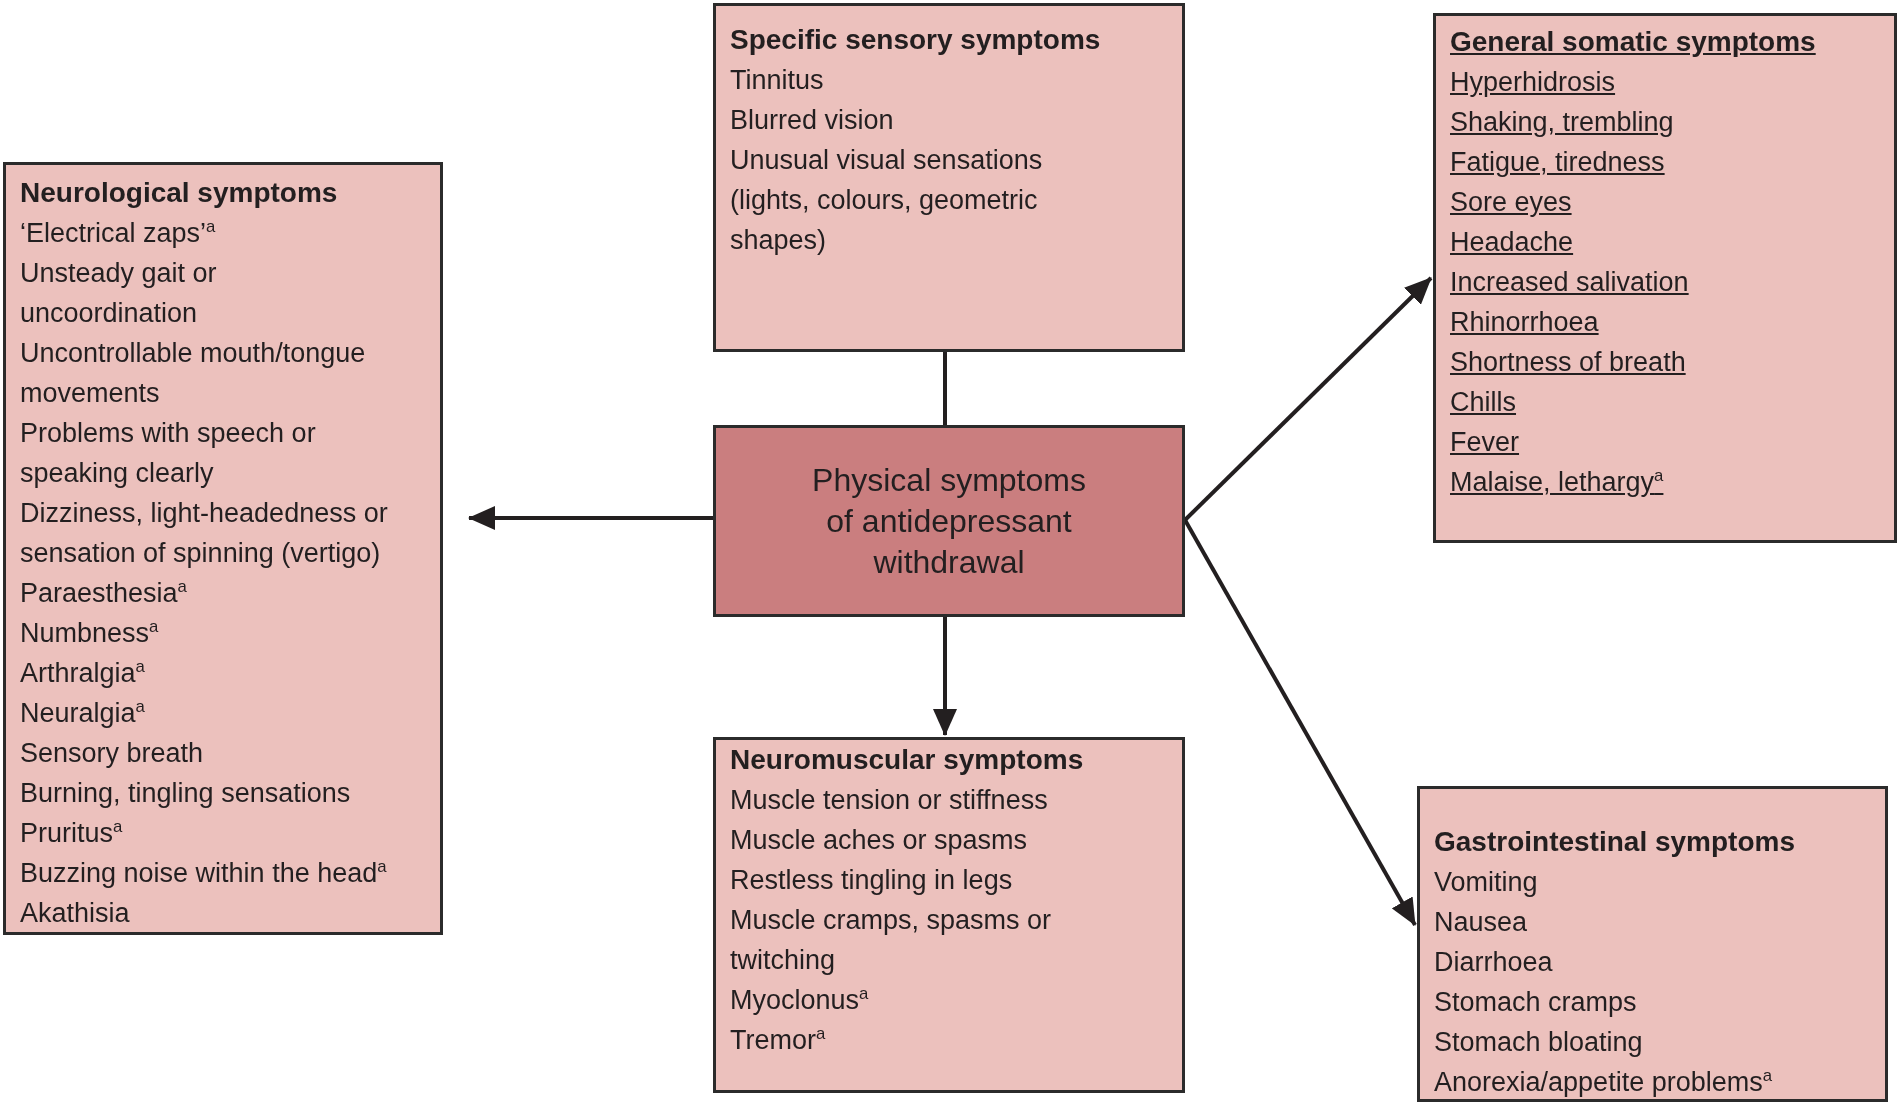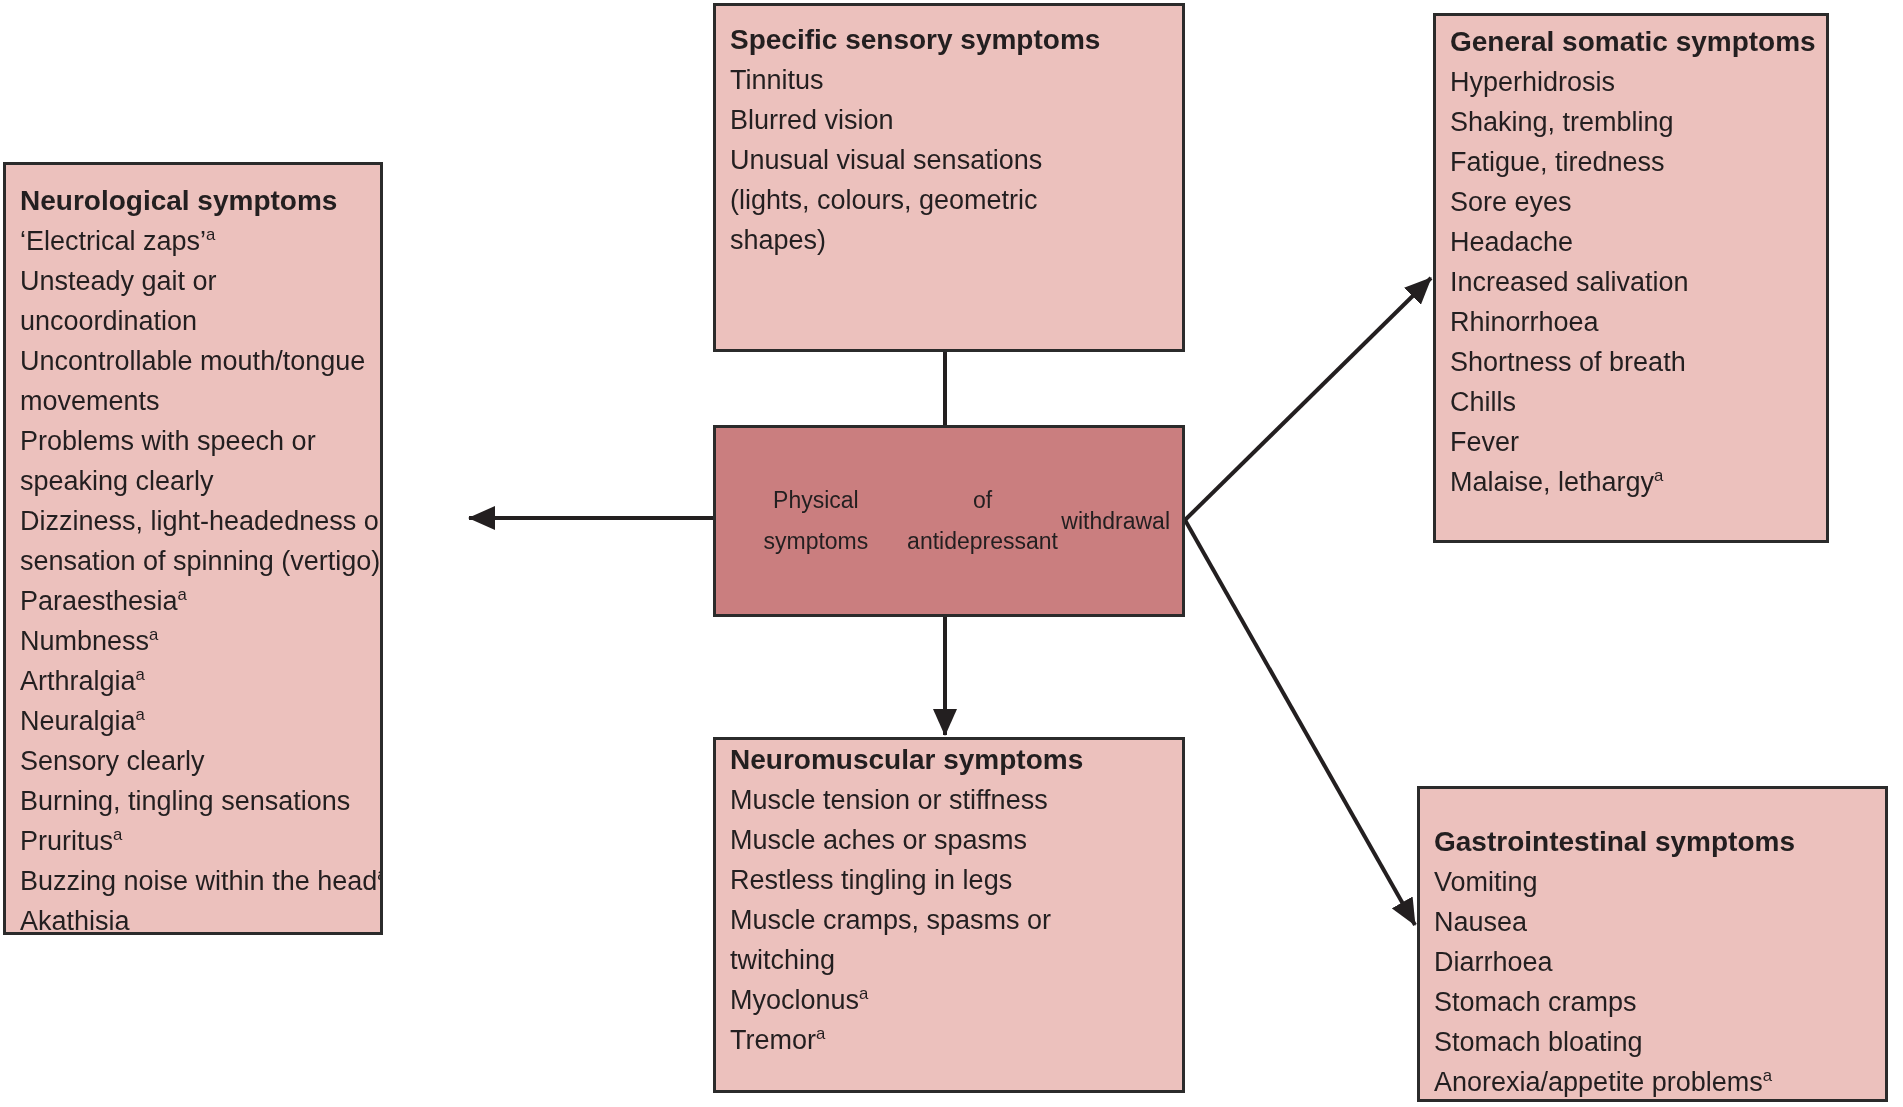--- a/index.html
+++ b/index.html
@@ -49,25 +49,25 @@
     white-space:nowrap;
   }
   sup{
     font-size:0.62em;
     line-height:0;
     vertical-align:super;
   }
   .box-center{
     background:var(--center-fill,#ca7e7f);
     display:flex;
-    flex-direction:row;
+    flex-direction:column;
     align-items:center;
     justify-content:center;
     text-align:center;
-    font-size:23px;
+    font-size:32px;
     line-height:41px;
     padding:12px;
   }
 </style>
 </head>
 <body>
 
 <div class="canvas">
 
   <svg class="arrows" viewBox="0 0 1903 1107" xmlns="http://www.w3.org/2000/svg">
@@ -76,56 +76,56 @@
         <path d="M0,0 L27,12 L0,24 Z" style="fill:var(--arrow,#231f20)"></path>
       </marker>
     </defs>
     <line class="arrow-line" x1="945" y1="425" x2="945" y2="277" marker-end="url(#ah)"></line>
     <line class="arrow-line" x1="945" y1="617" x2="945" y2="735" marker-end="url(#ah)"></line>
     <line class="arrow-line" x1="713" y1="518" x2="469" y2="518" marker-end="url(#ah)"></line>
     <line class="arrow-line" x1="1185" y1="520" x2="1431" y2="278" marker-end="url(#ah)"></line>
     <line class="arrow-line" x1="1185" y1="520" x2="1415" y2="925" marker-end="url(#ah)"></line>
   </svg>
 
-  <div class="box" style="left:3px;top:162px;width:380px;height:773px;padding-top:16px;">
+  <div class="box" style="left:3px;top:162px;width:440px;height:773px;padding-top:8px;">
     <div class="box-title">Neurological symptoms</div>
     <div class="box-lines">
         <div class="line">‘Electrical zaps’<sup>a</sup></div>
         <div class="line">Unsteady gait or</div>
         <div class="line">uncoordination</div>
         <div class="line">Uncontrollable mouth/tongue</div>
         <div class="line">movements</div>
         <div class="line">Problems with speech or</div>
         <div class="line">speaking clearly</div>
         <div class="line">Dizziness, light-headedness or</div>
         <div class="line">sensation of spinning (vertigo)</div>
         <div class="line">Paraesthesia<sup>a</sup></div>
         <div class="line">Numbness<sup>a</sup></div>
         <div class="line">Arthralgia<sup>a</sup></div>
         <div class="line">Neuralgia<sup>a</sup></div>
-        <div class="line">Sensory clearly</div>
+        <div class="line">Sensory breath</div>
         <div class="line">Burning, tingling sensations</div>
         <div class="line">Pruritus<sup>a</sup></div>
         <div class="line">Buzzing noise within the head<sup>a</sup></div>
         <div class="line">Akathisia</div>
       </div>
   </div>
 
   <div class="box" style="left:713px;top:3px;width:472px;height:349px;padding-top:14px;">
     <div class="box-title">Specific sensory symptoms</div>
     <div class="box-lines">
         <div class="line">Tinnitus</div>
         <div class="line">Blurred vision</div>
         <div class="line">Unusual visual sensations</div>
         <div class="line">(lights, colours, geometric</div>
         <div class="line">shapes)</div>
       </div>
   </div>
 
-  <div class="box" style="left:1433px;top:13px;width:396px;height:530px;">
+  <div class="box" style="left:1433px;top:13px;width:464px;height:530px;text-decoration:underline;">
     <div class="box-title">General somatic symptoms</div>
     <div class="box-lines">
         <div class="line">Hyperhidrosis</div>
         <div class="line">Shaking, trembling</div>
         <div class="line">Fatigue, tiredness</div>
         <div class="line">Sore eyes</div>
         <div class="line">Headache</div>
         <div class="line">Increased salivation</div>
         <div class="line">Rhinorrhoea</div>
         <div class="line">Shortness of breath</div>

